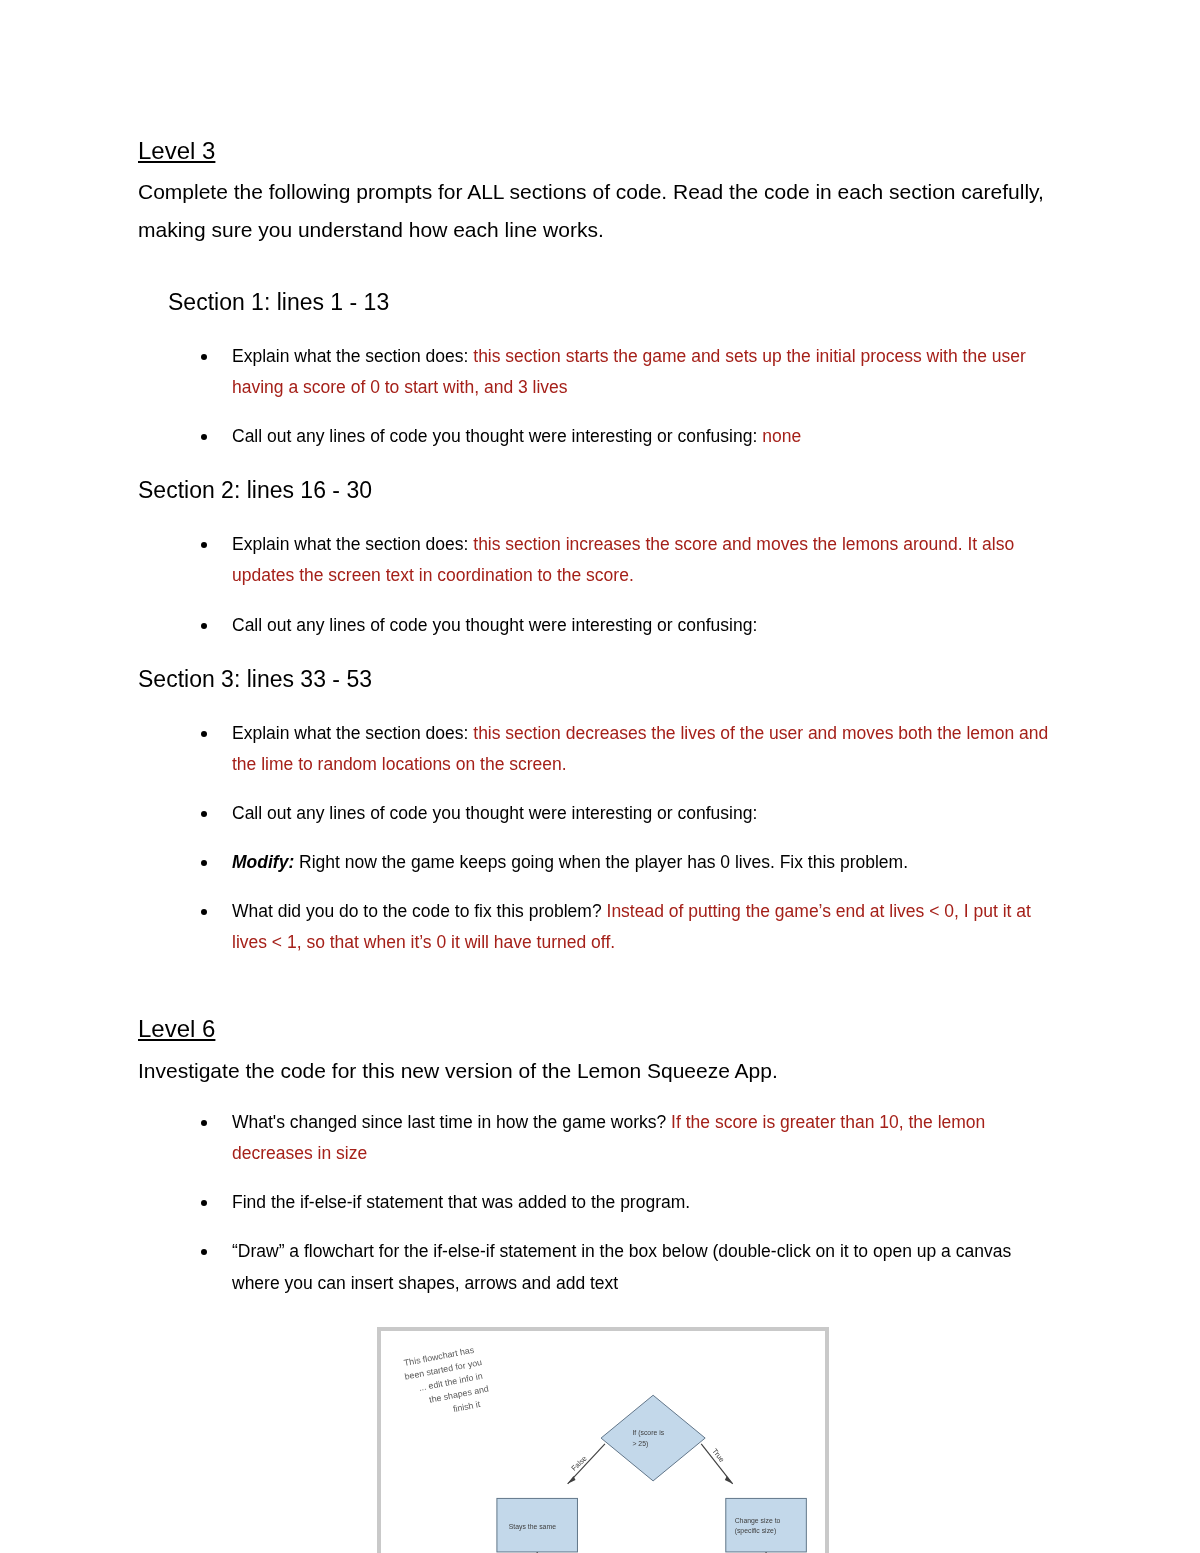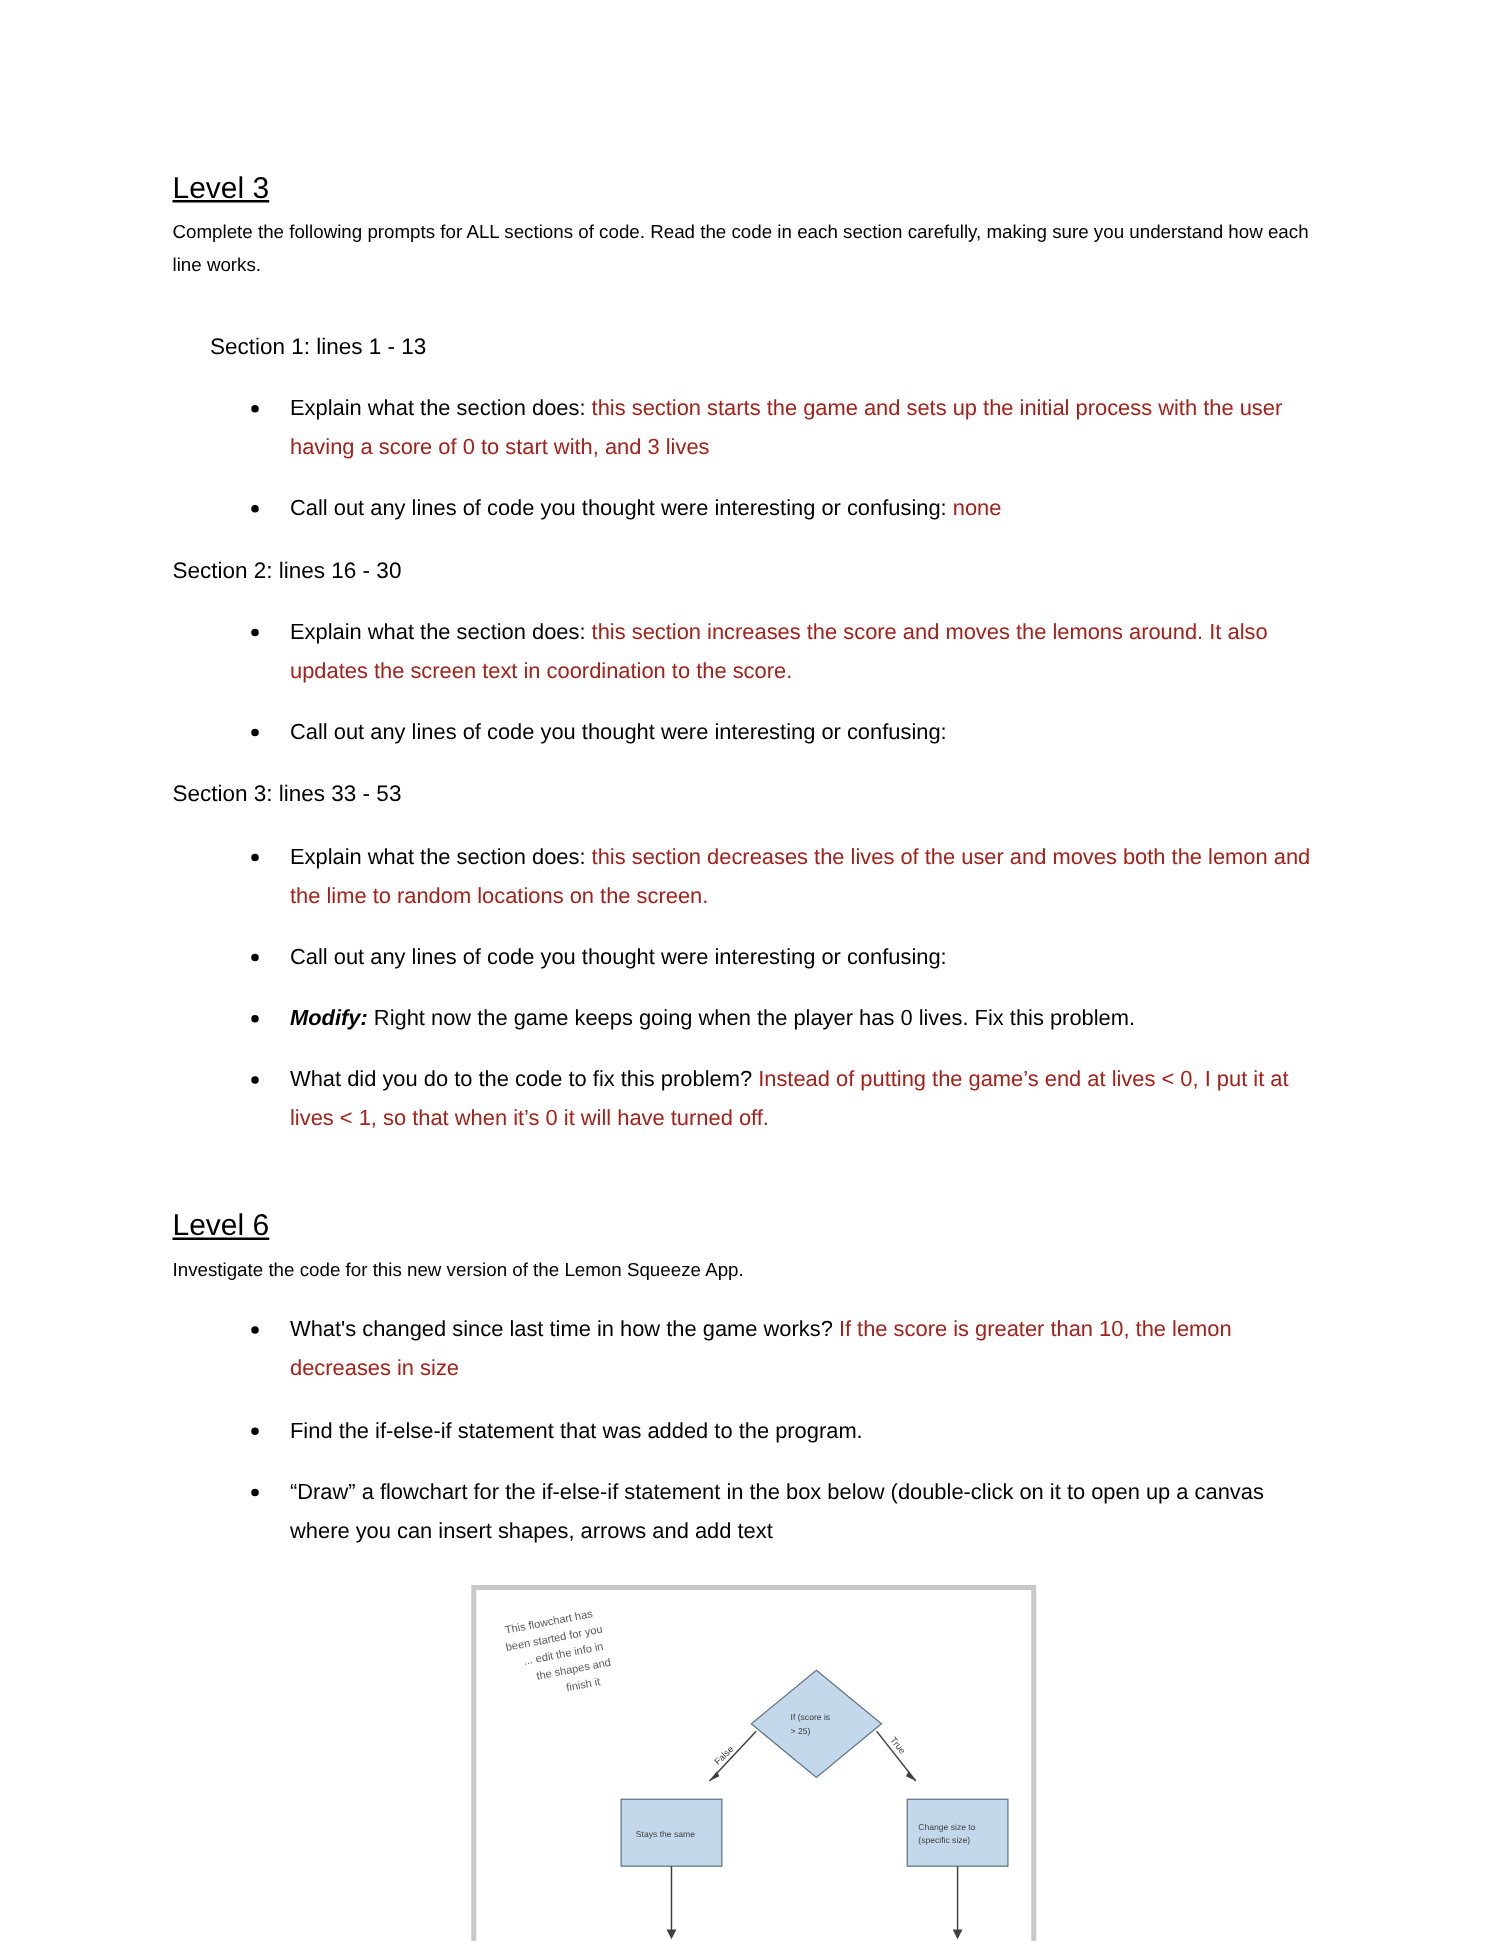--- a/index.html
+++ b/index.html
@@ -37,29 +37,29 @@
     margin: 0 0 36px 0;
     line-height: 1.35;
   }
   .sec-heading {
     font-size: 24px;
     text-decoration: underline;
     margin: 0 0 4px 0;
     line-height: 1.55;
   }
   .para {
-    font-size: 15px;
+    font-size: 21px;
     line-height: 1.78;
     margin: 0;
   }
   .spacer-lg { height: 34px; }
   .spacer-md { height: 22px; }
 
   .sub-heading {
-    font-size: 18px;
+    font-size: 23px;
     line-height: 1.78;
     margin: 0;
     padding-left: 30px;
   }
   .sub-heading.flush { padding-left: 0; }
 
   ul.bullets {
     list-style: none;
     margin: 0;
     padding: 0;

